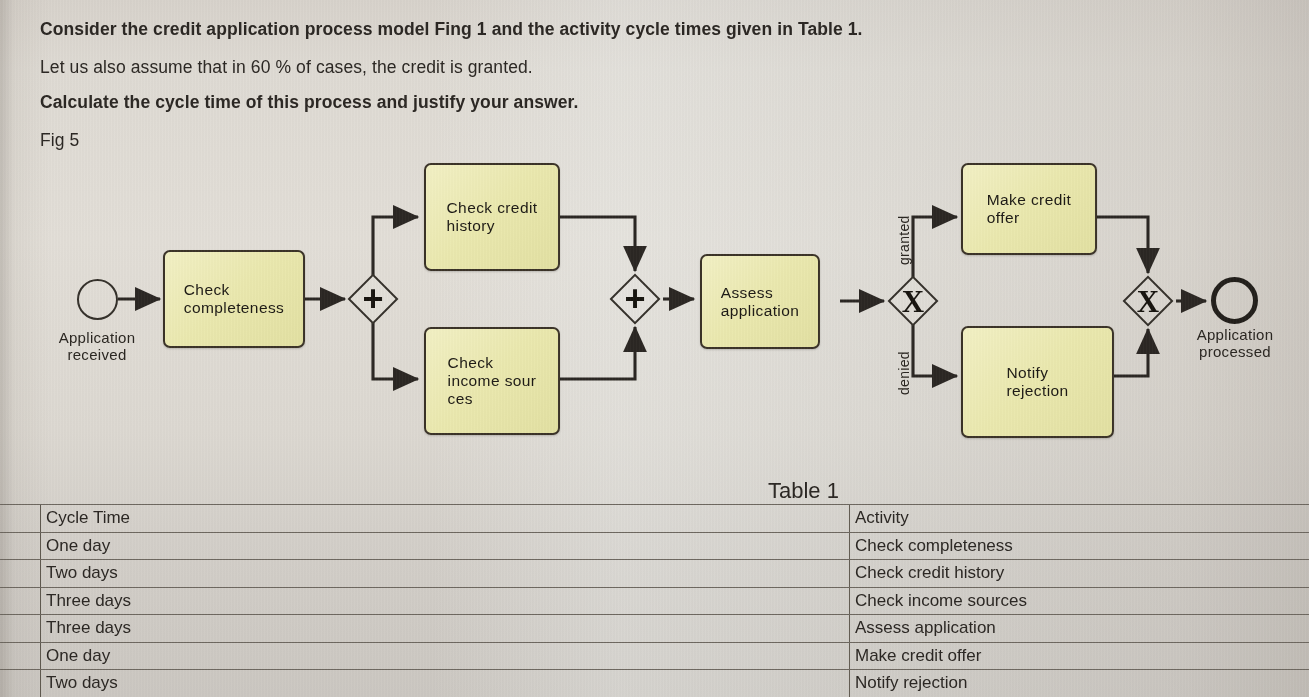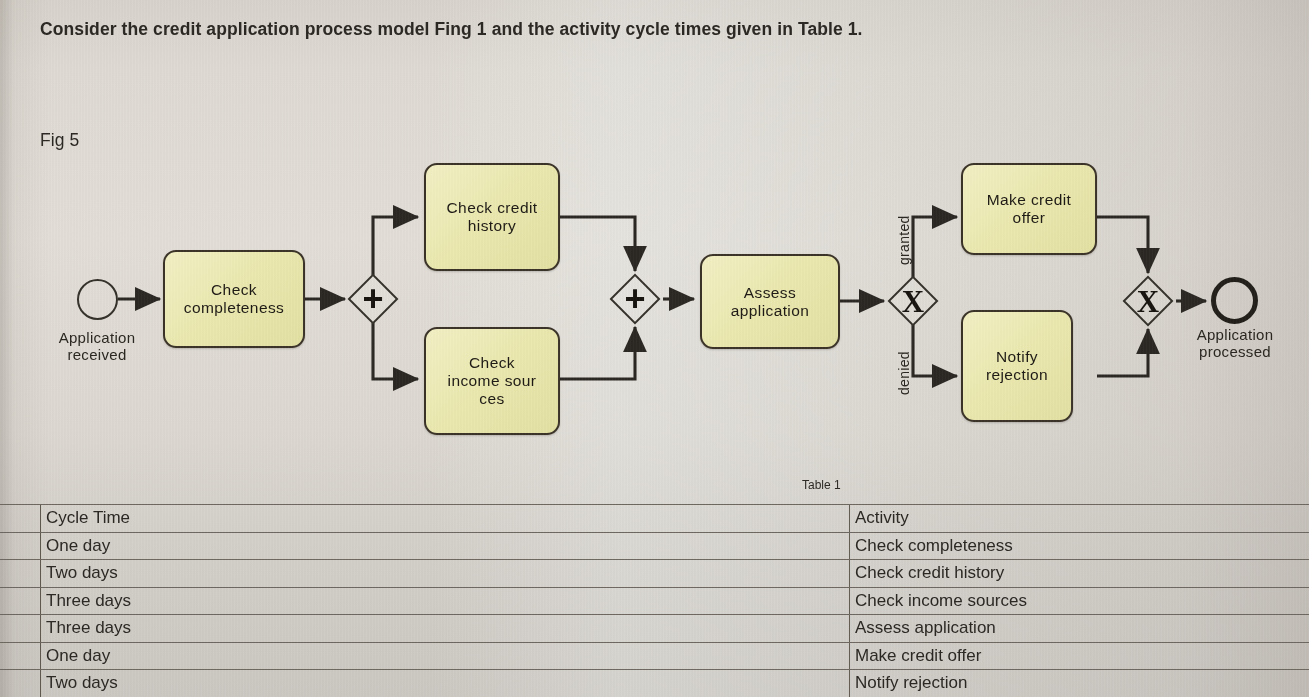--- a/index.html
+++ b/index.html
@@ -63,25 +63,24 @@
   #diagram {
     position: absolute;
     left: 0; top: 150px;
     width: 1309px; height: 300px;
   }
   .node { position: absolute; box-sizing: border-box; }
 
   .task {
     background: linear-gradient(135deg,#f2f0c4 0%, #eae8ae 48%, #e2e0a2 100%);
     border: 2.5px solid #3b3328;
-    border-radius: 13px;
+    border-radius: 7px;
     display: flex;
     align-items: center;
     justify-content: center;
-    text-align: center;
     color: #1d1a15;
     font-size: 15.5px;
     line-height: 1.16;
     letter-spacing: .4px;
     font-weight: 500;
     box-shadow: 0 1px 2px rgba(0,0,0,.18);
     padding: 2px 18px;
   }
 
   .event {
@@ -123,22 +122,22 @@
     font-size: 14px;
     letter-spacing: .3px;
     transform: rotate(-90deg);
     transform-origin: left top;
     white-space: nowrap;
   }
 
   
   #table1-caption {
     position: absolute;
-    left: 802px; top: 478px;
-    font-size: 12px;
+    left: 768px; top: 478px;
+    font-size: 22px;
     color: #2b2723;
   }
   #tablewrap {
     position: absolute;
     left: 0px; top: 504px;
     width: 1309px;
   }
   table.t1 {
     border-collapse: collapse;
     width: 1309px;
@@ -159,20 +158,22 @@
   td.pad-l  { width: 35px;  border-left: none; padding: 0; }
   td.cyc    { width: 803px; border-left: 1.6px solid #5f594f; }
   td.act    { width: 471px; border-left: 1.6px solid #5f594f; }
 </style>
 </head>
 <body>
 
 <div id="page">
 
   <div class="prose l1">Consider the credit application process model Fing 1 and the activity cycle times given in Table 1.</div>
+  <div class="prose l2">Let us also assume that in 60 % of cases, the credit is granted.</div>
+  <div class="prose l3">Calculate the cycle time of this process and justify your answer.</div>
   <div class="prose l4">Fig 5</div>
 
   <div id="diagram">
 
     <svg width="1309" height="300" style="position:absolute;left:0;top:0;">
       <defs>
         <marker id="ah" markerWidth="9" markerHeight="9" refX="8.2" refY="4.5" orient="auto" markerUnits="strokeWidth">
           <path d="M0,0.6 L8.6,4.5 L0,8.4 z" fill="#2b2723"></path>
         </marker>
       </defs>
@@ -220,35 +221,35 @@
       <span>Check credit<br>history</span>
     </div>
 
     <div class="node task" style="left:424px;top:177px;width:136px;height:108px;">
       <span>Check<br>income sour<br>ces</span>
     </div>
 
     <div class="node gw" style="left:617px;top:131px;width:36px;height:36px;"></div>
     <div class="gw-mark plus" style="left:617px;top:131px;width:36px;height:36px;">+</div>
 
-    <div class="node task" style="left:700px;top:104px;width:140px;height:95px;">
+    <div class="node task" style="left:700px;top:104px;width:120px;height:95px;">
       <span>Assess<br>application</span>
     </div>
 
     <div class="node gw" style="left:895px;top:133px;width:36px;height:36px;"></div>
     <div class="gw-mark x" style="left:895px;top:133px;width:36px;height:36px;">X</div>
 
     <div class="flowlabel" style="left:896px;top:115px;">granted</div>
     <div class="flowlabel" style="left:896px;top:245px;">denied</div>
 
     <div class="node task" style="left:961px;top:13px;width:136px;height:92px;">
       <span>Make credit<br>offer</span>
     </div>
 
-    <div class="node task" style="left:961px;top:160px;width:112px;height:112px;">
+    <div class="node task" style="left:961px;top:176px;width:153px;height:112px;">
       <span>Notify<br>rejection</span>
     </div>
 
     <div class="node gw" style="left:1130px;top:133px;width:36px;height:36px;"></div>
     <div class="gw-mark x" style="left:1130px;top:133px;width:36px;height:36px;">X</div>
 
     <div class="node event end" style="left:1211px;top:127px;width:47px;height:47px;"></div>
     <div class="evlabel" style="left:1172px;top:177px;width:126px;">Application<br>processed</div>
   </div>
 

